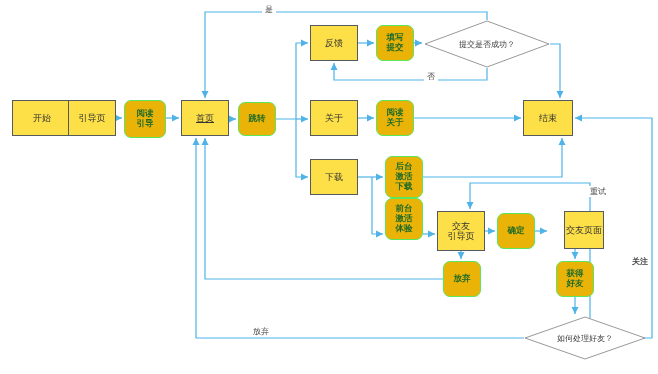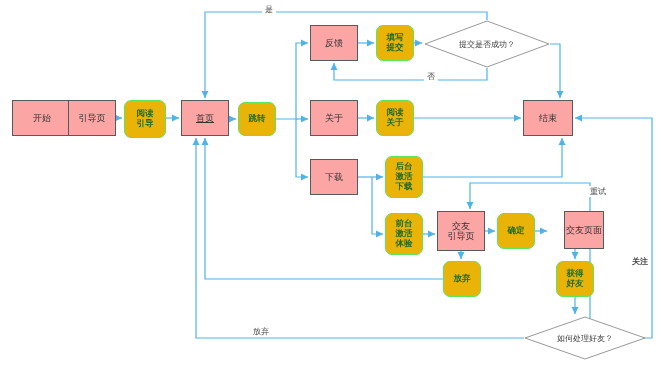--- a/index.html
+++ b/index.html
@@ -1,20 +1,20 @@
 <!DOCTYPE html>
 <html><head>
 <meta charset="utf-8">
 <style>
   html,body{margin:0;padding:0;background:#ffffff;}
   body{width:658px;height:374px;overflow:hidden;font-family:"Liberation Sans","DejaVu Sans",sans-serif;}
   #canvas{position:relative;width:658px;height:374px;}
   svg#wires{position:absolute;left:0;top:0;width:658px;height:374px;}
   .node{position:absolute;box-sizing:border-box;display:flex;align-items:center;justify-content:center;text-align:center;line-height:1.15;}
-  .proc{background:#fca5a5;border:1px solid #555a5e;color:#333333;font-size:9px;}
+  .proc{background:#fde047;border:1px solid #555a5e;color:#333333;font-size:9px;}
   .act{background:#eab308;border:1px solid #5ce65c;border-radius:7px;color:#1f6b27;font-size:8.5px;font-weight:bold;}
   .dia-wrap{position:absolute;}
   .dia-label{position:absolute;left:0;top:0;width:100%;height:100%;display:flex;align-items:center;justify-content:center;font-size:8px;color:#3a3a3a;}
   .elabel{position:absolute;background:#ffffff;color:#444;font-size:8px;padding:0 3px;white-space:nowrap;}
 </style>
 </head>
 <body>
 
 <div id="canvas">
 
@@ -82,21 +82,21 @@
       </div>
       <div class="node act" style="left: 376px; top: 100px; width: 38px; height: 36px;">
         <span>阅读<br>关于</span>
       </div>
       <div class="node proc" style="left: 310px; top: 159px; width: 48px; height: 36px;">
         <span>下载</span>
       </div>
       <div class="node act" style="left: 385px; top: 156px; width: 38px; height: 42px;">
         <span>后台<br>激活<br>下载</span>
       </div>
-      <div class="node act" style="left: 385px; top: 213px; width: 38px; height: 42px;">
+      <div class="node act" style="left: 385px; top: 198px; width: 38px; height: 42px;">
         <span>前台<br>激活<br>体验</span>
       </div>
       <div class="node proc" style="left: 437px; top: 211px; width: 48px; height: 40px;">
         <span>交友<br>引导页</span>
       </div>
       <div class="node act" style="left: 497px; top: 213px; width: 38px; height: 36px; text-align: right;">
         <span>确定</span>
       </div>
       <div class="node proc" style="left: 564px; top: 211px; width: 40px; height: 38px; text-align: right;">
         <span>交友页面</span>

